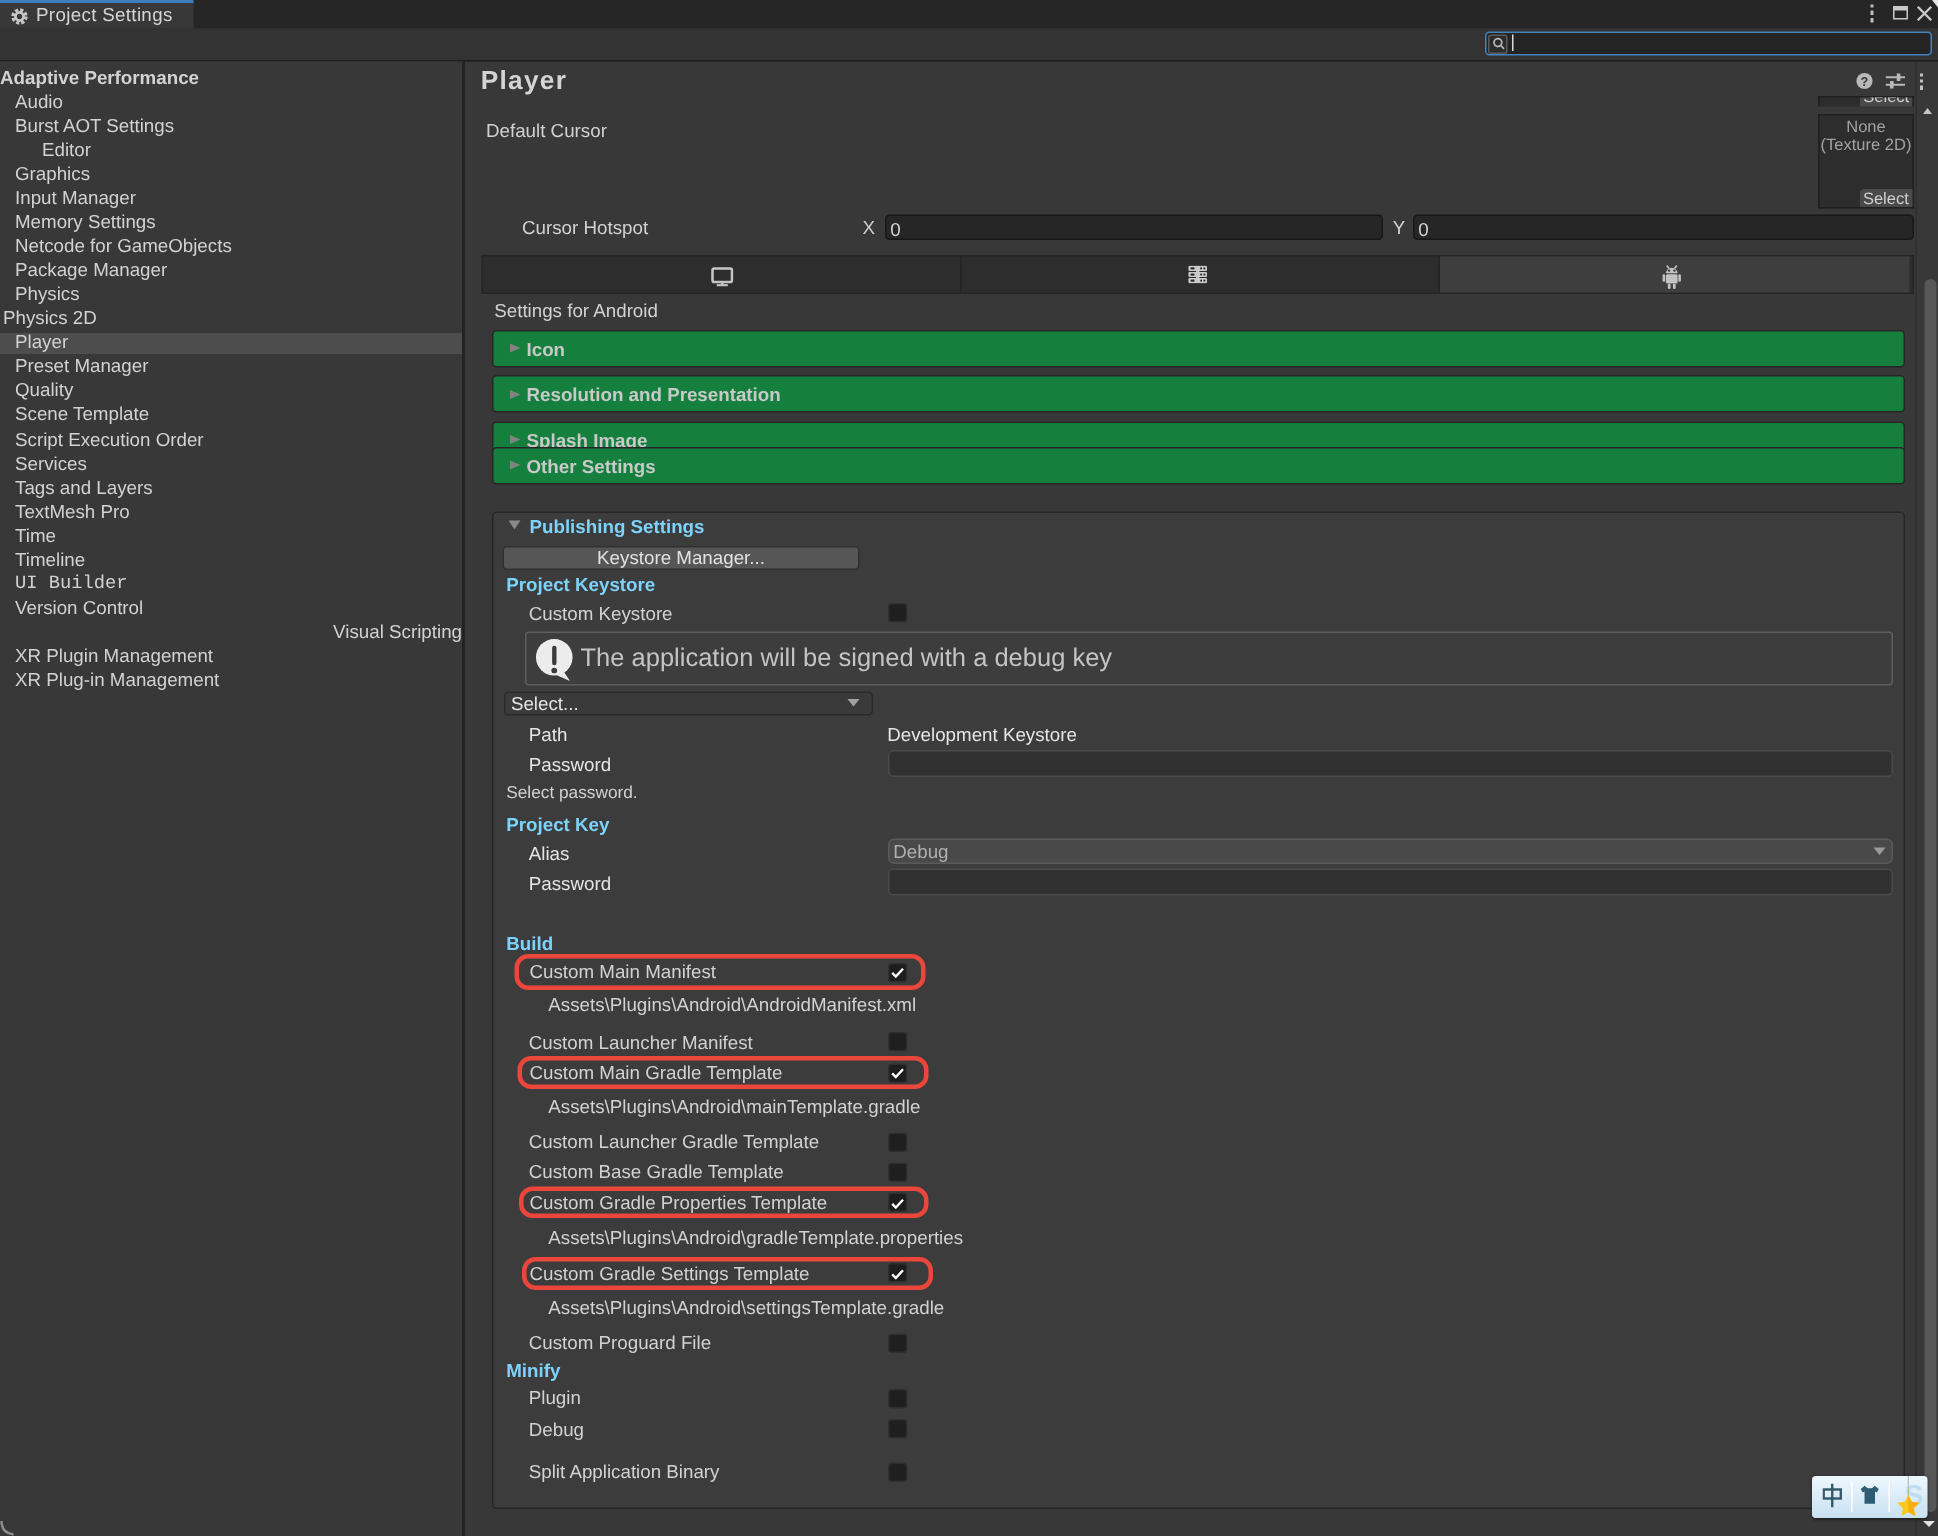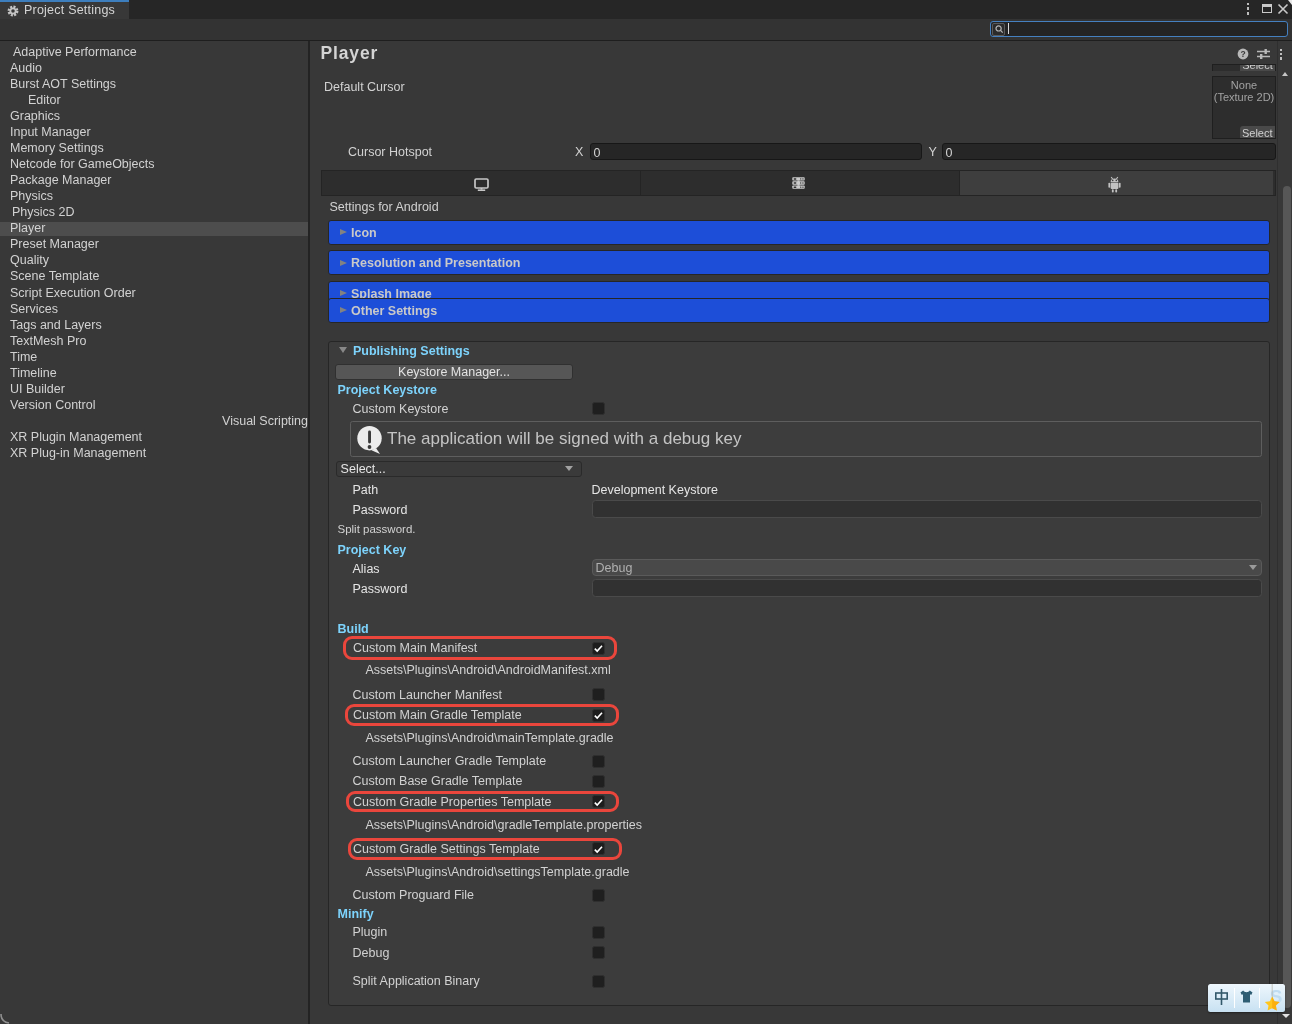--- a/index.html
+++ b/index.html
@@ -3,21 +3,21 @@
 <meta charset="utf-8">
 <style>
   * { margin:0; padding:0; box-sizing:border-box; }
   html,body { width:1292px; height:1024px; overflow:hidden; }
   body { font-family:"Liberation Sans", sans-serif; font-size:12.5px; color:#d2d2d2; background:#383838; position:relative; }
   .abs { position:absolute; }
   .row { position:absolute; height:16px; line-height:16px; white-space:nowrap; }
   .bold { font-weight:bold; color:#7dd3fc; }
   .dim { color:#e5e5e5; }
   .cb { position:absolute; width:13px; height:13px; background:#1f1f1f; border:1px solid #2f2f2f; border-radius:2.5px; }
-  .hdr { position:absolute; left:327.5px; width:942px; height:24.7px; background:#1d4ed8; border:1px solid #262626; border-radius:3px; }
+  .hdr { position:absolute; left:327.5px; width:942px; height:24.7px; background:#15803d; border:1px solid #262626; border-radius:3px; }
   .hdr .tri { position:absolute; left:11px; top:8.3px; width:0; height:0; border-left:7.4px solid #828282; border-top:3.7px solid transparent; border-bottom:3.7px solid transparent; }
   .hdr .t { position:absolute; left:22.5px; top:0; line-height:24.2px; font-weight:bold; color:#c9c9c9; }
   .redbox { position:absolute; border:3.3px solid #ea463c; border-radius:9px; }
   .input { position:absolute; background:#262626; border:1px solid #171717; border-radius:3px; }
   .dinput { position:absolute; background:#313131; border:1px solid #4a4a4a; border-radius:3.5px; }
 </style>
 </head>
 <body>
 
 <div class="abs" style="left:0;top:0;width:1292px;height:19px;background:#262626;"></div>
@@ -49,42 +49,42 @@
     <circle cx="4.6" cy="4.4" r="2.6" fill="none" stroke="#b5b5b5" stroke-width="1.2"></circle>
     <path d="M6.6 6.4 L8.7 8.6" stroke="#b5b5b5" stroke-width="1.2"></path>
   </svg>
 </div>
 <div class="abs" style="left:1008px;top:23px;width:1px;height:11px;background:#dadada;"></div>
 
 <div class="abs" style="left:0;top:41px;width:308px;height:983px;background:#383838;"></div>
 <div class="abs" style="left:0;top:221.6px;width:308px;height:14.2px;background:#4d4d4d;"></div>
 <div class="abs" style="left:308px;top:41px;width:2px;height:983px;background:#232323;"></div>
 <div class="abs" style="left:0;top:43.8px;width:308px;">
-  <div style="height:16.05px;line-height:16.05px;padding-left:13px;">Adaptive Performance</div>
+  <div style="height:16.05px;line-height:16.05px;padding-left:0;font-weight:bold;">Adaptive Performance</div>
   <div style="height:16.05px;line-height:16.05px;padding-left:10px;">Audio</div>
   <div style="height:16.05px;line-height:16.05px;padding-left:10px;">Burst AOT Settings</div>
   <div style="height:16.05px;line-height:16.05px;padding-left:28px;">Editor</div>
   <div style="height:16.05px;line-height:16.05px;padding-left:10px;">Graphics</div>
   <div style="height:16.05px;line-height:16.05px;padding-left:10px;">Input Manager</div>
   <div style="height:16.05px;line-height:16.05px;padding-left:10px;">Memory Settings</div>
   <div style="height:16.05px;line-height:16.05px;padding-left:10px;">Netcode for GameObjects</div>
   <div style="height:16.05px;line-height:16.05px;padding-left:10px;">Package Manager</div>
   <div style="height:16.05px;line-height:16.05px;padding-left:10px;">Physics</div>
-  <div style="height:16.05px;line-height:16.05px;padding-left:12px;">Physics 2D</div>
+  <div style="height:16.05px;line-height:16.05px;padding-left:2px;">Physics 2D</div>
   <div style="height:16.05px;line-height:16.05px;padding-left:10px;">Player</div>
   <div style="height:16.05px;line-height:16.05px;padding-left:10px;">Preset Manager</div>
   <div style="height:16.05px;line-height:16.05px;padding-left:10px;">Quality</div>
   <div style="height:16.05px;line-height:16.05px;padding-left:10px;">Scene Template</div>
   <div style="height:16.05px;line-height:16.05px;padding-left:10px;">Script Execution Order</div>
   <div style="height:16.05px;line-height:16.05px;padding-left:10px;">Services</div>
   <div style="height:16.05px;line-height:16.05px;padding-left:10px;">Tags and Layers</div>
   <div style="height:16.05px;line-height:16.05px;padding-left:10px;">TextMesh Pro</div>
   <div style="height:16.05px;line-height:16.05px;padding-left:10px;">Time</div>
   <div style="height:16.05px;line-height:16.05px;padding-left:10px;">Timeline</div>
-  <div style="height:16.05px;line-height:16.05px;padding-left:10px;">UI Builder</div>
+  <div style="height:16.05px;line-height:16.05px;padding-left:10px;font-family:Liberation Mono, monospace;">UI Builder</div>
   <div style="height:16.05px;line-height:16.05px;padding-left:10px;">Version Control</div>
   <div style="height:16.05px;line-height:16.05px;padding-left:22px;text-align:right;">Visual Scripting</div>
   <div style="height:16.05px;line-height:16.05px;padding-left:10px;">XR Plugin Management</div>
   <div style="height:16.05px;line-height:16.05px;padding-left:10px;">XR Plug-in Management</div>
 </div>
 
 <div class="abs bold" style="left:320.5px;top:42.5px;font-size:17.5px;line-height:20px;letter-spacing:0.85px;color:#d4d4d4;">Player</div>
 
 <svg class="abs" style="left:1237px;top:48px;" width="12" height="12" viewBox="0 0 12 12">
   <circle cx="6" cy="6" r="5.4" fill="#b8b8b8"></circle>
@@ -198,21 +198,21 @@
 <div class="row" style="left:387px;top:430.5px;font-size:17px;color:#c4c4c4;">The application will be signed with a debug key</div>
 
 <div class="abs" style="left:335.8px;top:460.6px;width:246.5px;height:16px;background:#3a3a3a;border:1px solid #2a2a2a;border-radius:3px;"></div>
 <div class="row dim" style="left:340.6px;top:461px;">Select...</div>
 <div class="abs" style="left:564.8px;top:466.3px;width:0;height:0;border-top:5.6px solid #a2a2a2;border-left:4.2px solid transparent;border-right:4.2px solid transparent;"></div>
 
 <div class="row dim" style="left:352.5px;top:482px;">Path</div>
 <div class="row dim" style="left:591.5px;top:482px;">Development Keystore</div>
 <div class="row dim" style="left:352.5px;top:502px;">Password</div>
 <div class="dinput" style="left:591.8px;top:499.5px;width:670.5px;height:18px;"></div>
-<div class="row" style="left:337.5px;top:520.5px;font-size:11.5px;">Split password.</div>
+<div class="row" style="left:337.5px;top:520.5px;font-size:11.5px;">Select password.</div>
 <div class="row bold" style="left:337.5px;top:542px;">Project Key</div>
 <div class="row dim" style="left:352.5px;top:561px;">Alias</div>
 <div class="dinput" style="left:591.8px;top:558.8px;width:670.5px;height:17px;background:#494949;border-color:#5a5a5a;border-radius:4px;"></div>
 <div class="row" style="left:595.5px;top:559.5px;color:#b0b0b0;">Debug</div>
 <div class="abs" style="left:1248.6px;top:565.2px;width:0;height:0;border-top:5px solid #9a9a9a;border-left:4.5px solid transparent;border-right:4.5px solid transparent;"></div>
 <div class="row dim" style="left:352.5px;top:581px;">Password</div>
 <div class="dinput" style="left:591.8px;top:578.5px;width:670.5px;height:18.5px;"></div>
 
 <div class="row bold" style="left:337.5px;top:620.5px;">Build</div>
 

